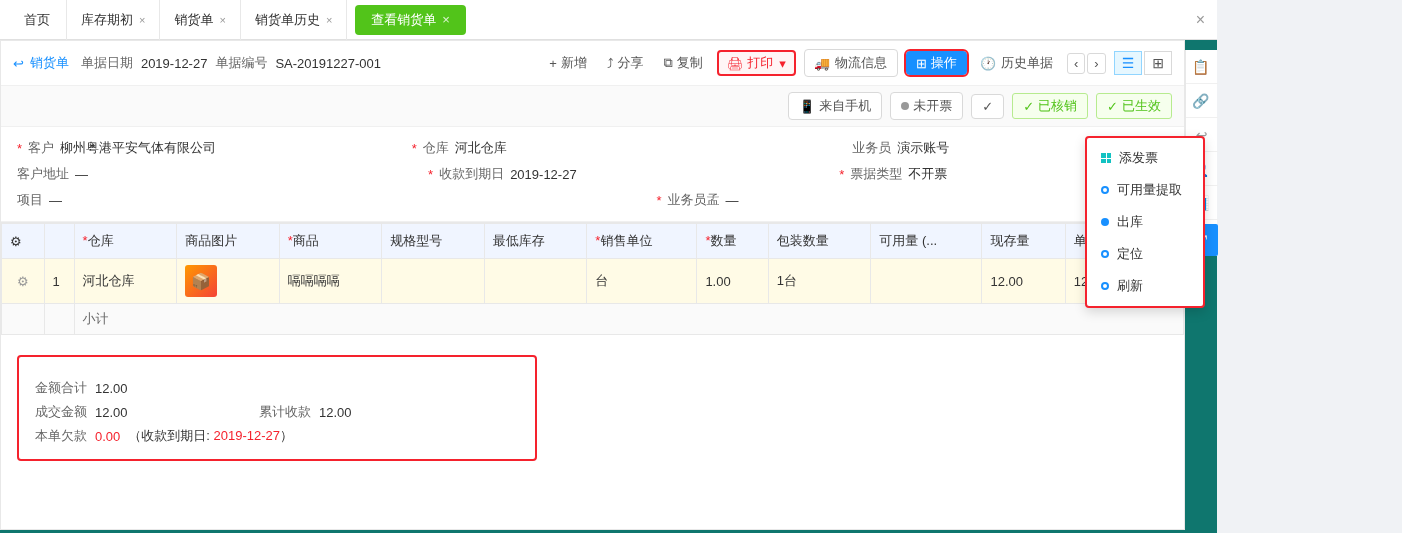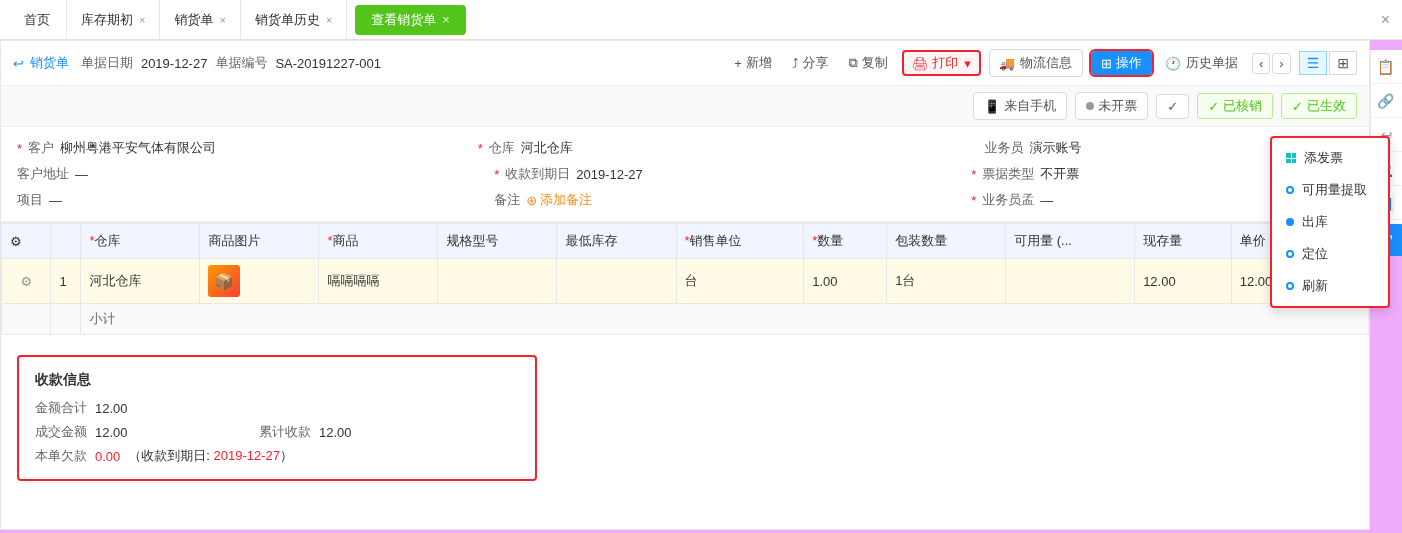--- a/index.html
+++ b/index.html
@@ -145,21 +145,21 @@
     
     .product-thumb {
       width: 32px; height: 32px; background: linear-gradient(135deg, #ff9800, #f44336);
       border-radius: 3px; display: flex; align-items: center; justify-content: center;
       color: #fff; font-size: 16px;
     }
   </style>
 </head>
 <body>
 
-<div style="position:relative; width:1402px; min-height:533px; background:#f0abfc;">
+<div style="position:relative; width:1217px; min-height:533px; background:#0f766e;">
 
   <div class="tab-bar">
     <div class="tab-item tab-home">
       <span>首页</span>
     </div>
     <div class="tab-item">
       <span>库存期初</span>
       <span class="close-icon">×</span>
     </div>
     <div class="tab-item">
@@ -283,27 +283,20 @@
         <div class="form-field" style="flex:0.8;">
           <span class="req">*</span>
           <span class="field-label">票据类型</span>
           <span class="field-value">不开票</span>
         </div>
       </div>
       <div class="form-row">
         <div class="form-field">
           <span class="field-label">项目</span>
           <span class="field-value">—</span>
-        </div>
-        <div class="form-field">
-          <span class="field-label">备注</span>
-          <div class="add-note">
-            <span>⊕</span>
-            <span>添加备注</span>
-          </div>
         </div>
         <div class="form-field" style="flex:0.8;">
           <span class="req">*</span>
           <span class="field-label">业务员孟</span>
           <span class="field-value">—</span>
         </div>
       </div>
     </div>
 
     <div class="table-wrapper">
@@ -377,21 +370,20 @@
             <td colspan="12">
               <span>小计</span>
             </td>
           </tr>
         </tbody>
       </table>
     </div>
 
     <div style="padding: 8px 0 12px 0;">
       <div class="summary-panel">
-        <div class="summary-title">收款信息</div>
         <div class="summary-rows">
           <div class="summary-row">
             <div class="summary-field">
               <span class="summary-label">金额合计</span>
               <span class="summary-value">12.00</span>
             </div>
           </div>
           <div class="summary-row">
             <div class="summary-field">
               <span class="summary-label">成交金额</span>

